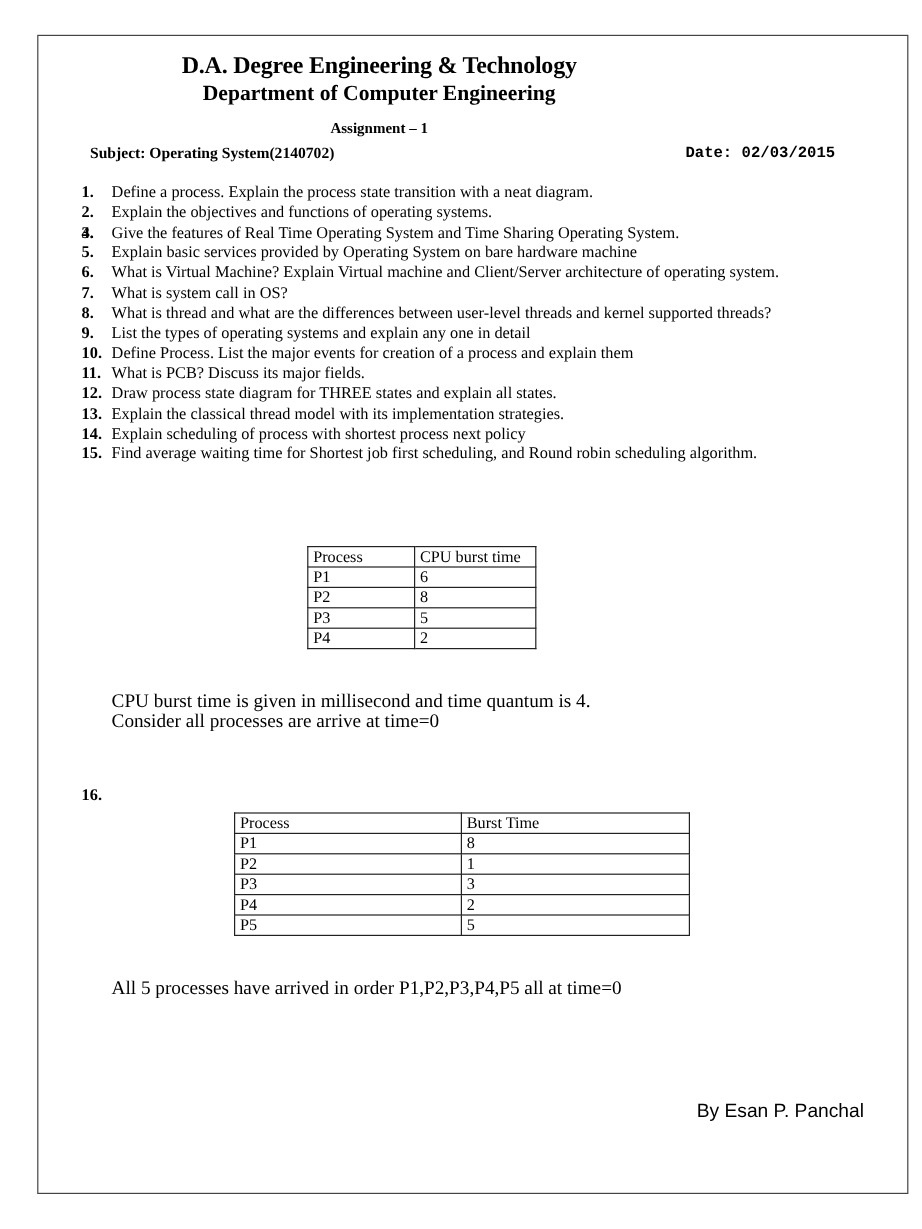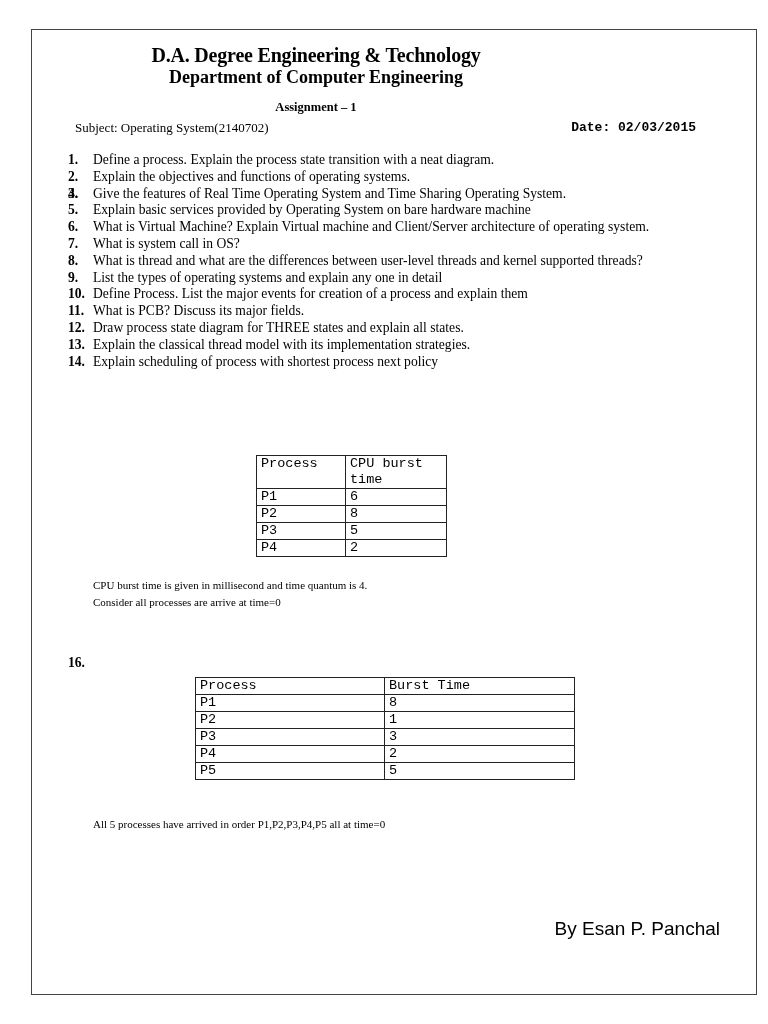--- a/index.html
+++ b/index.html
@@ -4,36 +4,36 @@
   <style>
     html, body { margin: 0; padding: 0; background: #ffffff; }
     body { width: 768px; height: 1024px; position: relative; overflow: hidden;
            font-family: "Liberation Serif", serif; color: #000; }
     .page-frame { position: absolute; left: 31px; top: 29px; width: 726px; height: 966px;
                   border: 1px solid #444; box-sizing: border-box; }
     .hdr { position: absolute; left: 0; width: 632px; text-align: center; font-weight: bold; }
     .inst { top: 44px; font-size: 20px; letter-spacing: -0.2px; }
     .dept { top: 67px; font-size: 18px; }
     .assign { top: 88px; font-size: 12.5px; margin-top: 12px; }
-    .subject { position: absolute; left: 75px; top: 120px; font-size: 13px; font-weight: normal; }
+    .subject { position: absolute; left: 75px; top: 120px; font-size: 13px; font-weight: bold; }
     .date { position: absolute; right: 72px; top: 120px; font-size: 13px; font-weight: bold; font-family: Liberation Mono, monospace; }
     .qlist { position: absolute; left: 68px; top: 152px; width: 670px; margin: 0; padding: 0; list-style: none; font-size: 13.6px; line-height: 16.8px; }
     .q { position: relative; padding-left: 25px; }
     .qnum { position: absolute; left: 0; font-weight: bold; }
     .tbl { position: absolute; border-collapse: collapse; font-size: 13.5px; }
-    .tbl td { border: 1px solid #222; padding: 0 4px; line-height: 16px; vertical-align: top; font-family: Liberation Mono, monospace; }
+    .tbl td { border: 1px solid #222; padding: 0 4px; line-height: 16px; vertical-align: top; }
     .t1 { left: 256px; top: 455px; width: 191px; }
     .t1 td:first-child { width: 80px; }
     .t2 { left: 195px; top: 677px; width: 380px; }
     .t2 td:first-child { width: 180px; }
-    .para { position: absolute; font-size: 11px; line-height: 16.8px; }
+    .para { position: absolute; font-size: 16px; line-height: 16.8px; }
     .note1 { left: 93px; top: 577px; }
     .q16 { position: absolute; left: 68px; top: 626px; width: 670px; font-size: 13.6px; line-height: 16.8px; margin-top: 29px; }
     .note3 { left: 93px; top: 816px; }
-    .author { position: absolute; right: 48px; top: 918px; font-family: "Liberation Sans", sans-serif; font-size: 19px; }
+    .author { position: absolute; right: 48px; top: 918px; font-family: "Liberation Sans", sans-serif; font-size: 16px; }
   </style>
 </head>
 <body>
 
 <div class="page-frame"></div>
 
 <div class="hdr inst">D.A. Degree Engineering &amp; Technology</div>
 <div class="hdr dept">Department of Computer Engineering</div>
 <div class="hdr assign">Assignment – 1</div>
 
@@ -48,20 +48,21 @@
   <li class="q"><span class="qnum">5.</span><span>Explain basic services provided by Operating System on bare hardware machine</span></li>
   <li class="q"><span class="qnum">6.</span><span>What is Virtual Machine? Explain Virtual machine and Client/Server architecture of operating system.</span></li>
   <li class="q"><span class="qnum">7.</span><span>What is system call in OS?</span></li>
   <li class="q"><span class="qnum">8.</span><span>What is thread and what are the differences between user-level threads and kernel supported threads?</span><br></li>
   <li class="q"><span class="qnum">9.</span><span>List the types of operating systems and explain any one in detail</span></li>
   <li class="q"><span class="qnum">10.</span><span>Define Process. List the major events for creation of a process and explain them</span></li>
   <li class="q"><span class="qnum">11.</span><span>What is PCB? Discuss its major fields.</span></li>
   <li class="q"><span class="qnum">12.</span><span>Draw process state diagram for THREE states and explain all states.</span></li>
   <li class="q"><span class="qnum">13.</span><span>Explain the classical thread model with its implementation strategies.</span></li>
   <li class="q"><span class="qnum">14.</span><span>Explain scheduling of process with shortest process next policy</span></li>
+  <li class="q"><span class="qnum">15.</span><span>Find average waiting time for Shortest job first scheduling, and Round robin scheduling algorithm.</span></li>
 </ol>
 
 <table class="tbl t1">
   <tbody>
       <tr>
     <td>Process</td>
     <td>CPU burst time</td>
   </tr>
   <tr>
         <td>P1</td>

